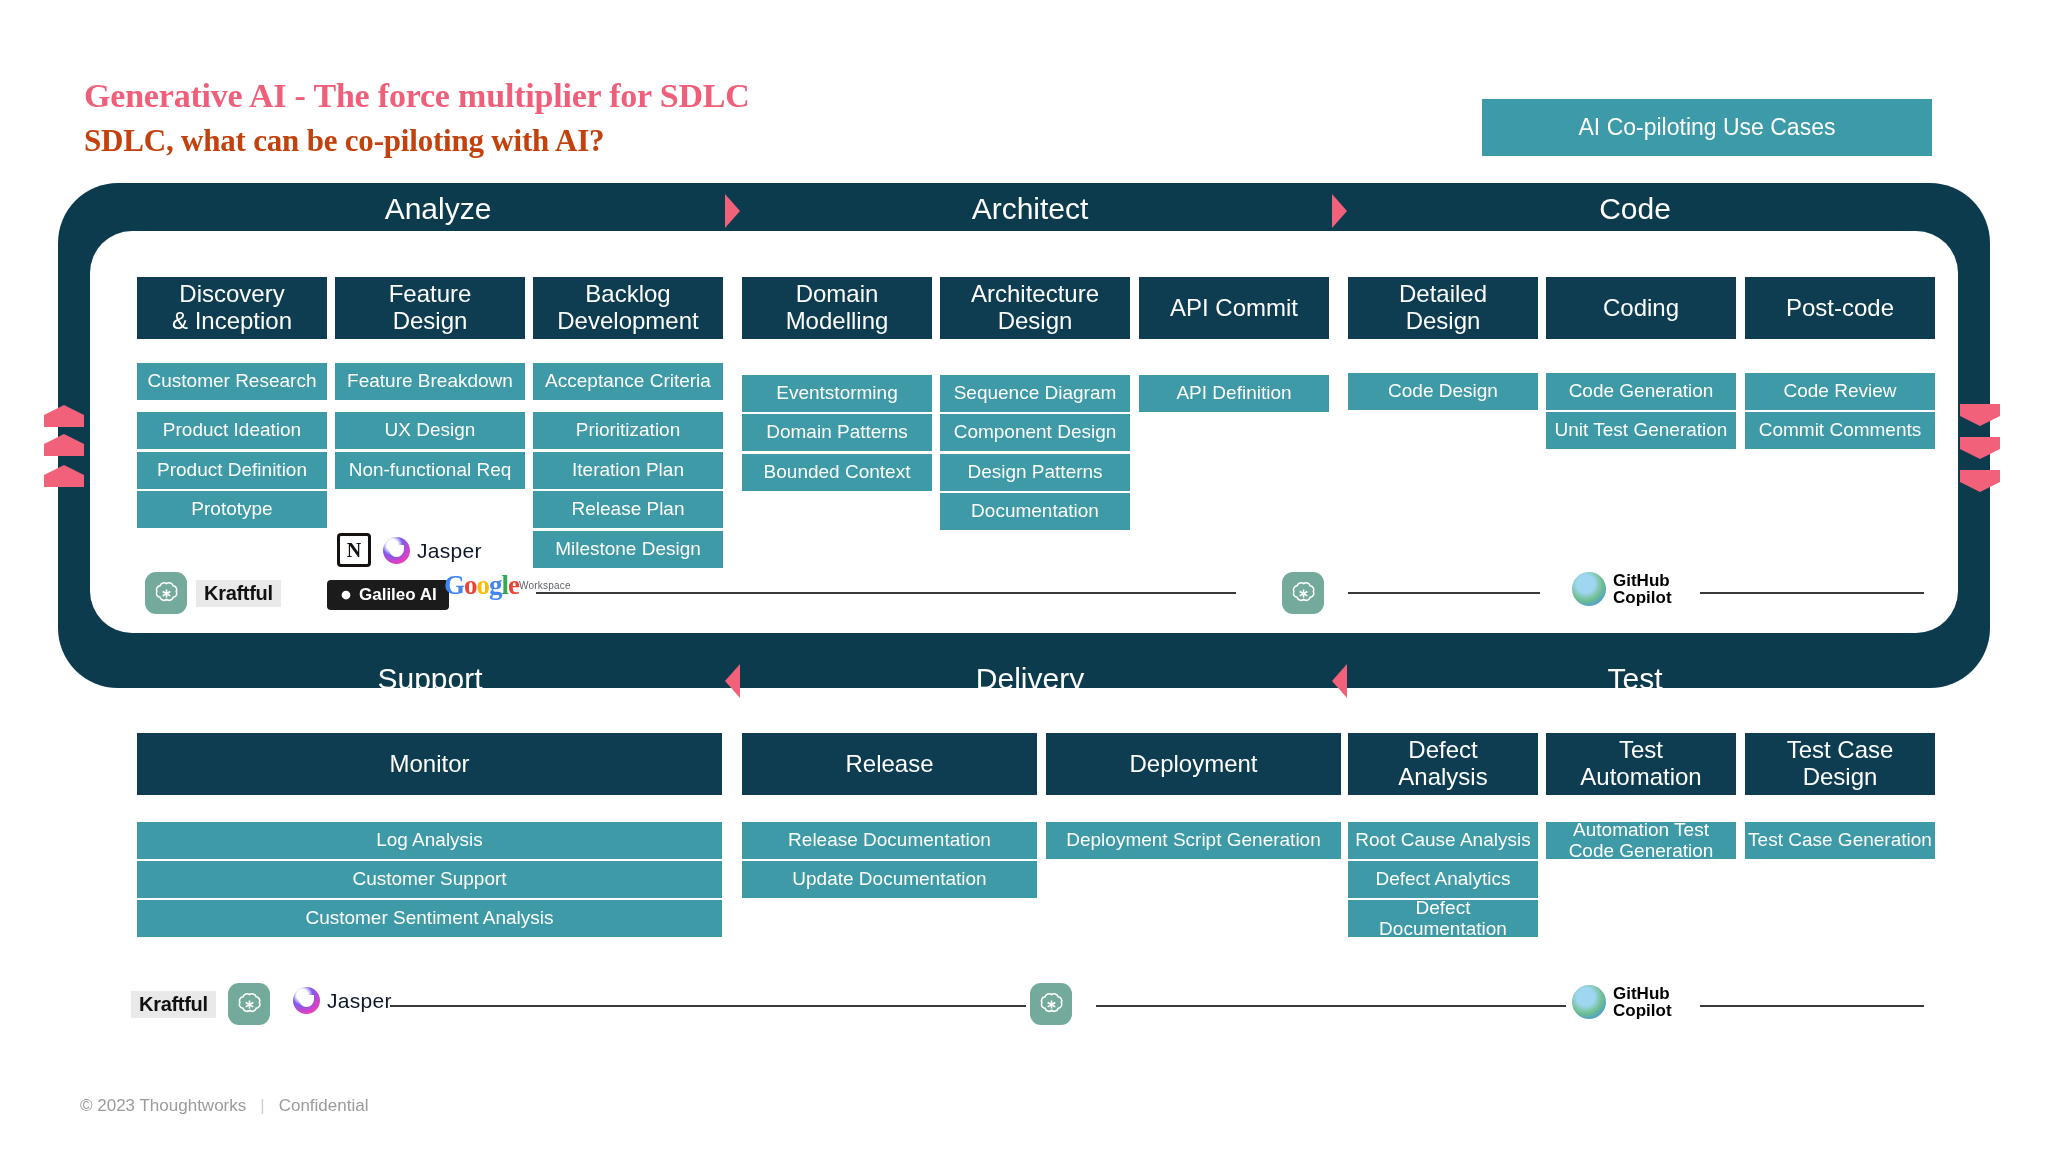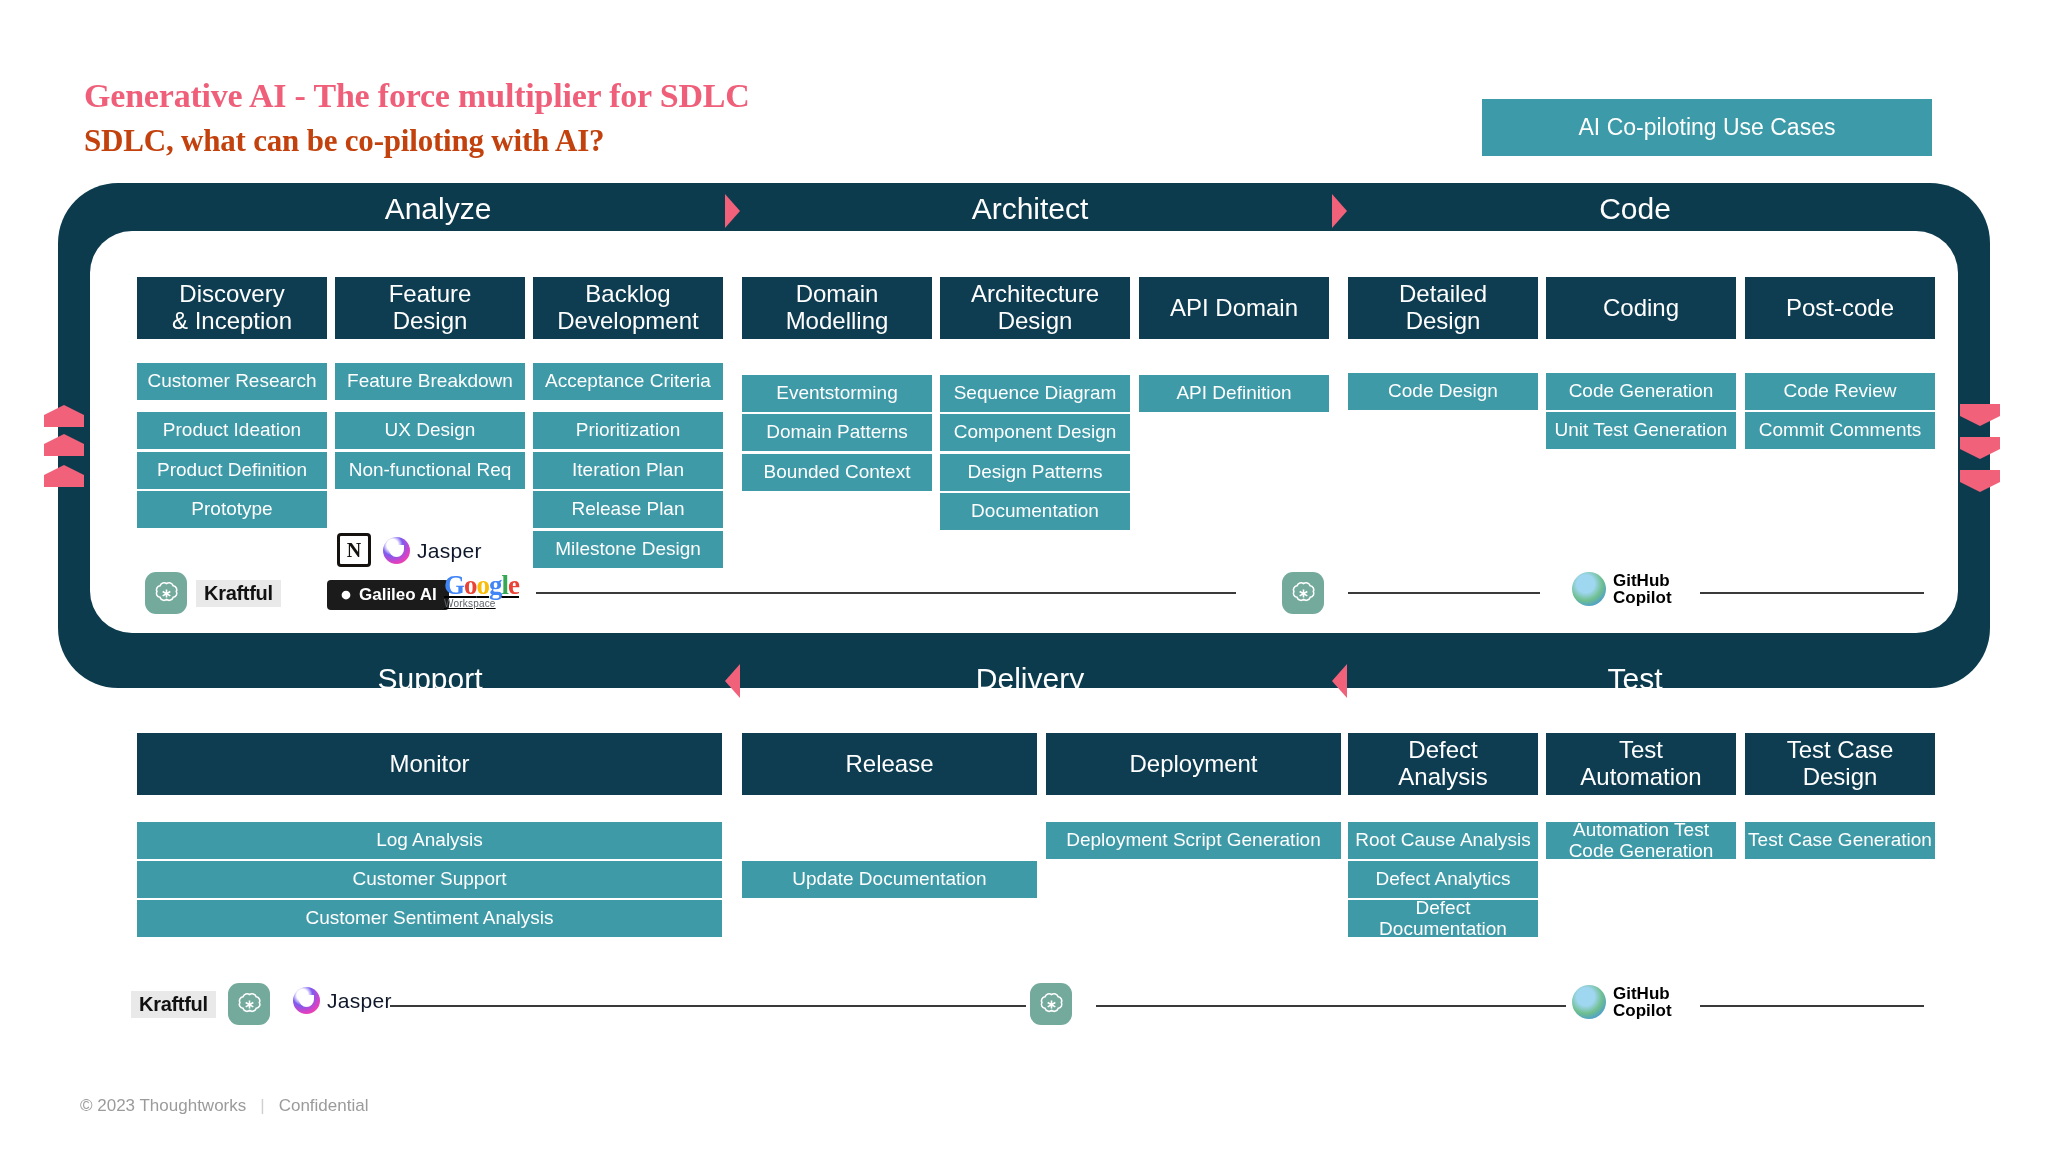--- a/index.html
+++ b/index.html
@@ -111,21 +111,21 @@
   .jasper-text { font-size: 21px; color: #0f172a; letter-spacing: 0.3px; }
   .chip-kraftful {
     background: #e9e9e9; padding: 2px 8px;
     font-weight: 700; font-size: 20px; color: #111111; letter-spacing: -0.3px;
   }
   .chip-galileo {
     background: #1b1b1b; color: #ffffff; padding: 5px 12px;
     border-radius: 4px; font-weight: 700; font-size: 17px;
     display: flex; align-items: center; gap: 6px;
   }
-  .chip-google { display: flex; flex-direction: column; align-items: flex-start; line-height: 1; text-decoration: underline; }
+  .chip-google { display: flex; flex-direction: row; align-items: center; line-height: 1; }
   .g-word { font-family: "Liberation Serif", serif; font-size: 27px; font-weight: 700; letter-spacing: -1px; }
   .g-word span:nth-child(1){color:#4285F4}.g-word span:nth-child(2){color:#EA4335}
   .g-word span:nth-child(3){color:#FBBC05}.g-word span:nth-child(4){color:#4285F4}
   .g-word span:nth-child(5){color:#34A853}.g-word span:nth-child(6){color:#EA4335}
   .g-sub { font-size: 10px; color: #5f6368; letter-spacing: 0.2px; }
   .chip-copilot { display: flex; align-items: center; gap: 7px; }
   .copilot-mark {
     width: 34px; height: 34px; border-radius: 50%;
     background: radial-gradient(circle at 40% 35%, #9fd6f0 0 30%, #6fbf8f 55%, #4a9bd4 80%, #2d6fa8 100%);
   }
@@ -204,21 +204,21 @@
 
   <div class="card-hd" style="left:940px; top:277px; width:190px; height:62px;">
       <span>Architecture<br>Design</span>
     </div>
   <div class="sub" style="left:940px; top:375px; width:190px; height:38px;">Sequence Diagram</div>
   <div class="sub" style="left:940px; top:414px; width:190px; height:38px;">Component Design</div>
   <div class="sub" style="left:940px; top:454px; width:190px; height:38px;">Design Patterns</div>
   <div class="sub" style="left:940px; top:493px; width:190px; height:38px;">Documentation</div>
 
   <div class="card-hd" style="left:1139px; top:277px; width:190px; height:62px;">
-      <span>API Domain</span>
+      <span>API Commit</span>
     </div>
   <div class="sub" style="left:1139px; top:375px; width:190px; height:38px;">API Definition</div>
 
   <div class="card-hd" style="left:1348px; top:277px; width:190px; height:62px;">
       <span>Detailed<br>Design</span>
     </div>
   <div class="sub" style="left:1348px; top:373px; width:190px; height:38px;">Code Design</div>
 
   <div class="card-hd" style="left:1546px; top:277px; width:190px; height:62px;">
       <span>Coding</span>
@@ -287,20 +287,21 @@
   <div class="card-hd" style="left:137px; top:733px; width:585px; height:62px;">
       <span>Monitor</span>
     </div>
   <div class="sub" style="left:137px; top:822px; width:585px; height:38px;">Log Analysis</div>
   <div class="sub" style="left:137px; top:861px; width:585px; height:38px;">Customer Support</div>
   <div class="sub" style="left:137px; top:900px; width:585px; height:38px;">Customer Sentiment Analysis</div>
 
   <div class="card-hd" style="left:742px; top:733px; width:295px; height:62px;">
       <span>Release</span>
     </div>
+  <div class="sub" style="left:742px; top:822px; width:295px; height:38px;">Release Documentation</div>
   <div class="sub" style="left:742px; top:861px; width:295px; height:38px;">Update Documentation</div>
 
   <div class="card-hd" style="left:1046px; top:733px; width:295px; height:62px;">
       <span>Deployment</span>
     </div>
   <div class="sub" style="left:1046px; top:822px; width:295px; height:38px;">Deployment Script Generation</div>
 
   <div class="card-hd" style="left:1348px; top:733px; width:190px; height:62px;">
       <span>Defect<br>Analysis</span>
     </div>

